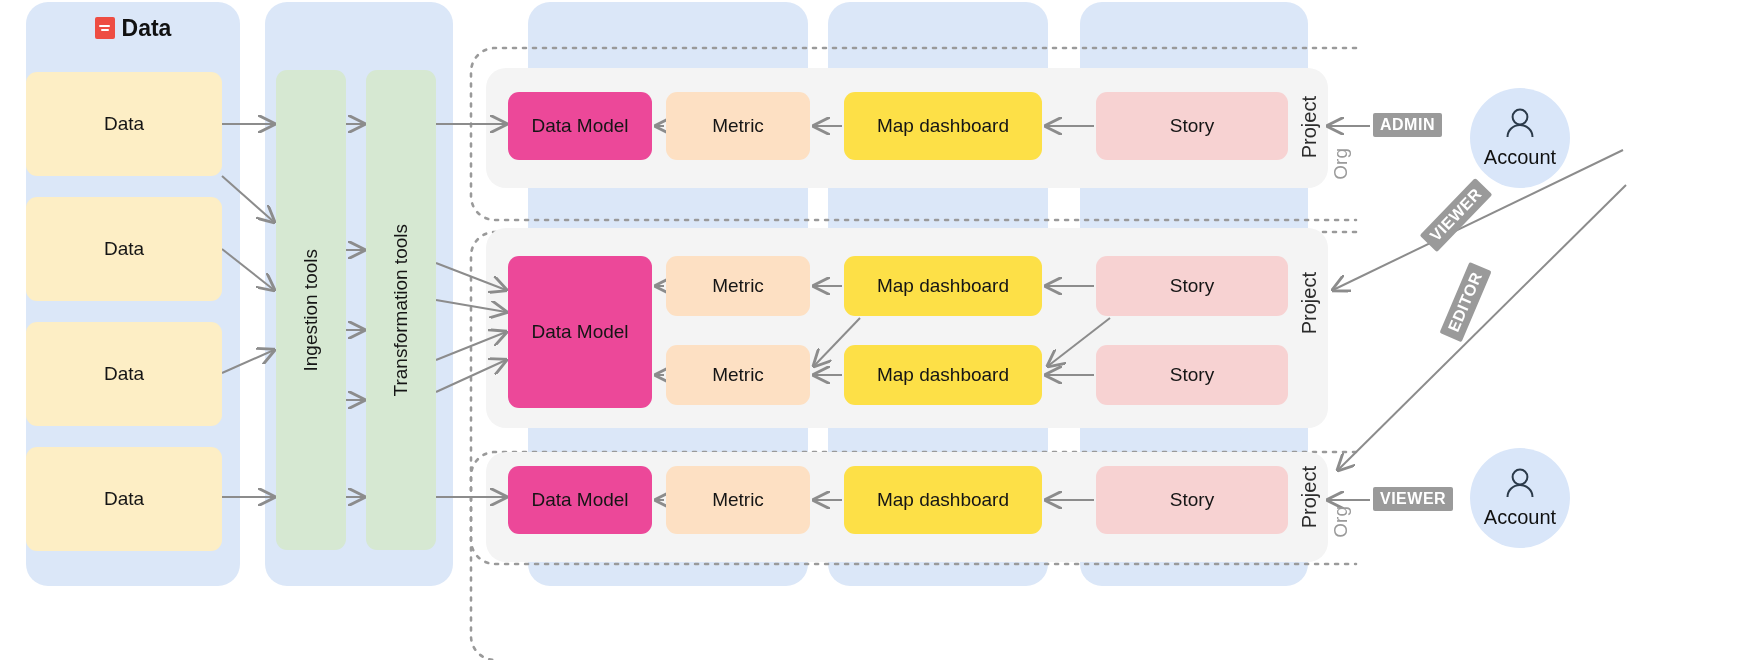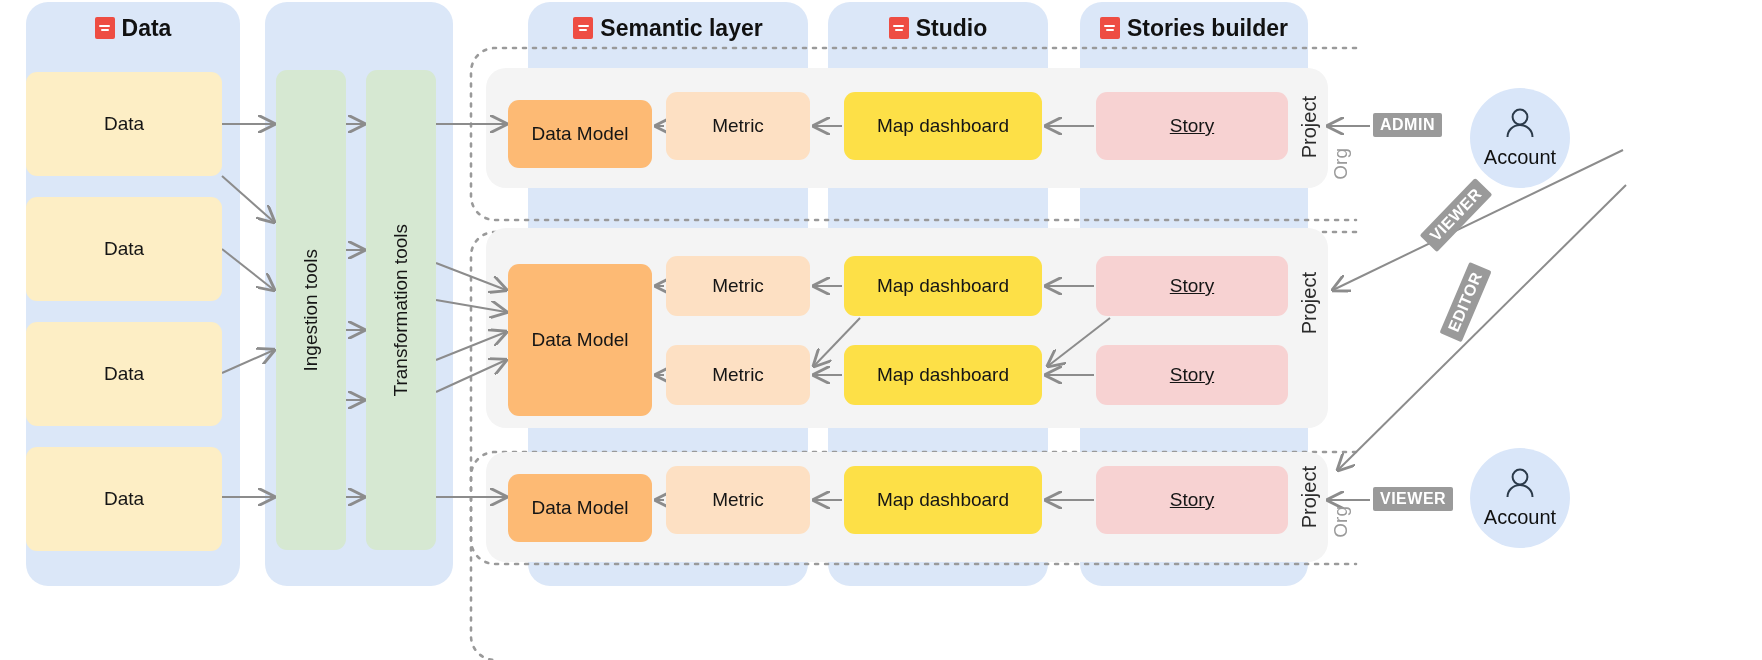--- a/index.html
+++ b/index.html
@@ -16,24 +16,24 @@
         line-height:.95;overflow:hidden;flex:none;}
   .logo i{display:block;background:#fff;height:2px;border-radius:1px;}
   .logo i.a{width:11px;margin-bottom:2px;}
   .logo i.b{width:8px;}
 
   
   .node{position:absolute;border-radius:11px;display:flex;align-items:center;
         justify-content:center;font-size:19px;color:#151515;text-align:center;z-index:5;}
   .n-data{background:#fdeec5;}
   .n-tool{background:#d6e8d2;}
-  .n-model{background:#fdba74;margin-top:8px;}
+  .n-model{background:#ec4899;}
   .n-metric{background:#fde0c3;text-align:right;}
   .n-dash{background:#fde047;}
-  .n-story{background:#f7d2d2;text-decoration:underline;}
+  .n-story{background:#f7d2d2;}
   .vtext{writing-mode:vertical-rl;transform:rotate(180deg);}
 
   
   .pcard{position:absolute;background:#f4f4f4;border-radius:20px;z-index:3;}
   .plabel{position:absolute;z-index:7;font-size:20px;color:#2b2b2b;
           writing-mode:vertical-rl;transform:rotate(180deg);}
   .orglabel{position:absolute;z-index:7;font-size:19px;color:#9a9a9a;
             writing-mode:vertical-rl;transform:rotate(180deg);}
 
   
@@ -61,41 +61,20 @@
   <div class="colpanel" style="left:520px;top:2px;width:280px;height:584px;"></div>
   <div class="colpanel" style="left:820px;top:2px;width:220px;height:584px;"></div>
   <div class="colpanel" style="left:1072px;top:2px;width:228px;height:584px;"></div>
 
   <div class="colhead" style="left:18px;top:10px;width:214px;height:36px;">
     <span class="logo">
         <i class="a"></i>
         <i class="b"></i>
       </span>
     <span>Data</span>
-  </div>
-  <div class="colhead" style="left:520px;top:10px;width:280px;height:36px;">
-    <span class="logo">
-        <i class="a"></i>
-        <i class="b"></i>
-      </span>
-    <span>Semantic layer</span>
-  </div>
-  <div class="colhead" style="left:820px;top:10px;width:220px;height:36px;">
-    <span class="logo">
-        <i class="a"></i>
-        <i class="b"></i>
-      </span>
-    <span>Studio</span>
-  </div>
-  <div class="colhead" style="left:1072px;top:10px;width:228px;height:36px;">
-    <span class="logo">
-        <i class="a"></i>
-        <i class="b"></i>
-      </span>
-    <span>Stories builder</span>
   </div>
 
   <svg class="lay" id="orgs">
     <g fill="none" stroke="#9a9a9a" stroke-width="2.6" stroke-dasharray="3 7" stroke-linecap="round">
       <path d="M1348,48 L487,48 A24,24 0 0 0 463,72 L463,196 A24,24 0 0 0 487,220 L1348,220"></path>
       <path d="M1348,232 L487,232 A24,24 0 0 0 463,256 L463,540 A24,24 0 0 0 487,564 L1348,564"></path>
       <path d="M1348,452 L487,452 A24,24 0 0 0 463,476 L463,636 A24,24 0 0 0 487,660"></path>
     </g>
   </svg>
 

